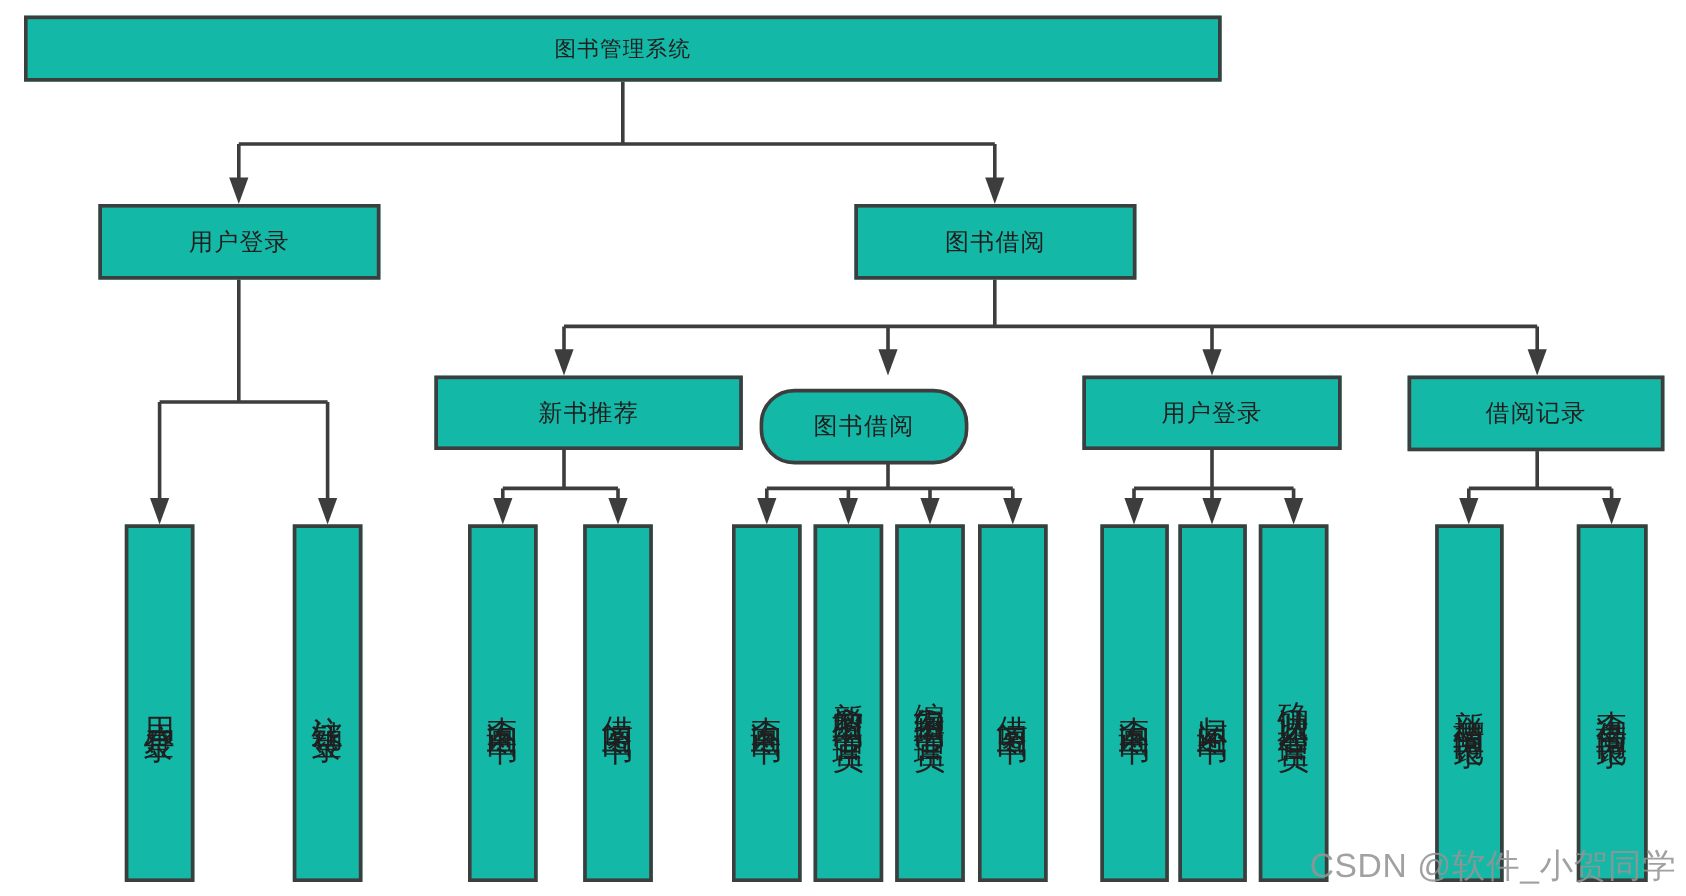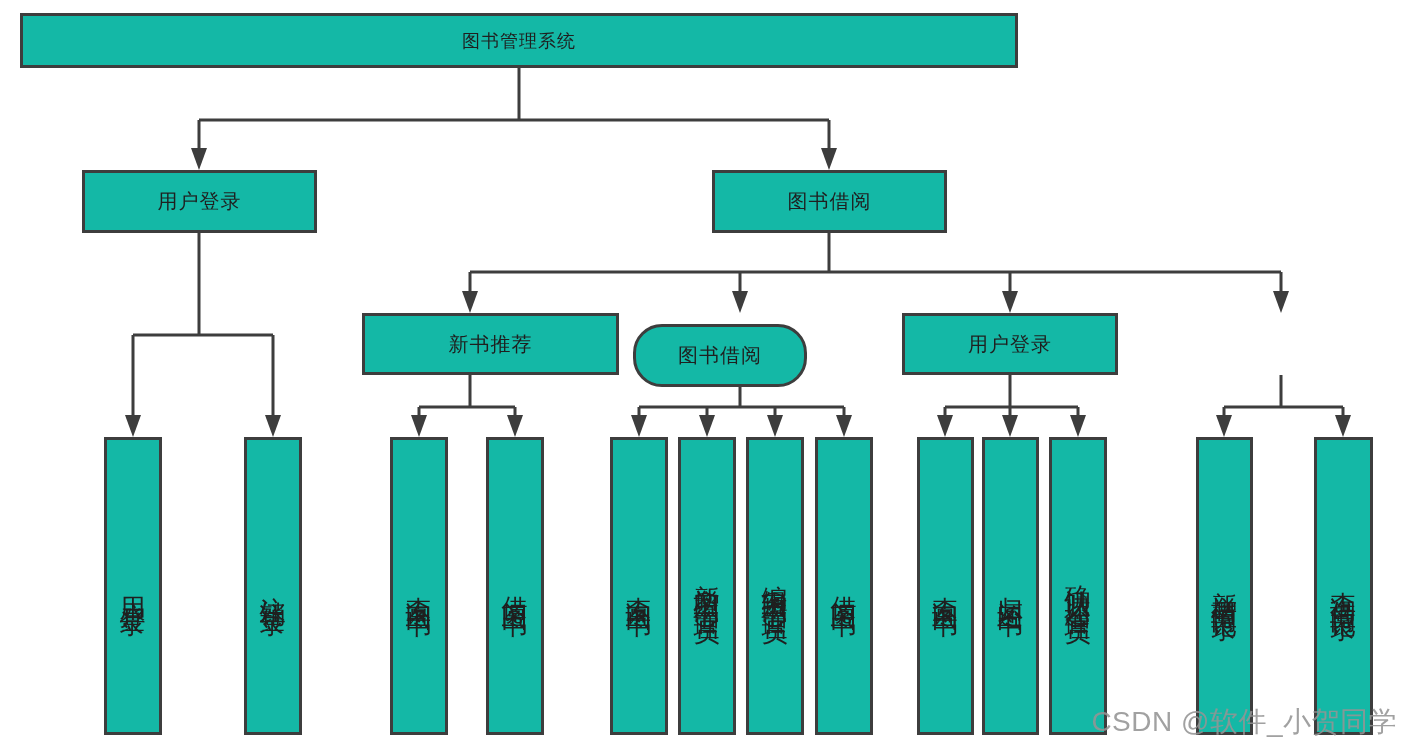--- a/index.html
+++ b/index.html
@@ -87,20 +87,23 @@
 
   <div class="node p-newrec">
     <span class="h-label">新书推荐</span>
   </div>
   <div class="node p-borrow">
     <span class="h-label">图书借阅</span>
   </div>
   <div class="node p-current">
     <span class="h-label">用户登录</span>
   </div>
+  <div class="node p-records">
+    <span class="h-label">借阅记录</span>
+  </div>
 
   <div class="node leaf p-a1">
     <span class="v-label">用户登录</span>
   </div>
   <div class="node leaf p-a2">
     <span class="v-label">注销登录</span>
   </div>
 
   <div class="node leaf p-b1">
     <span class="v-label">查询图书</span>

